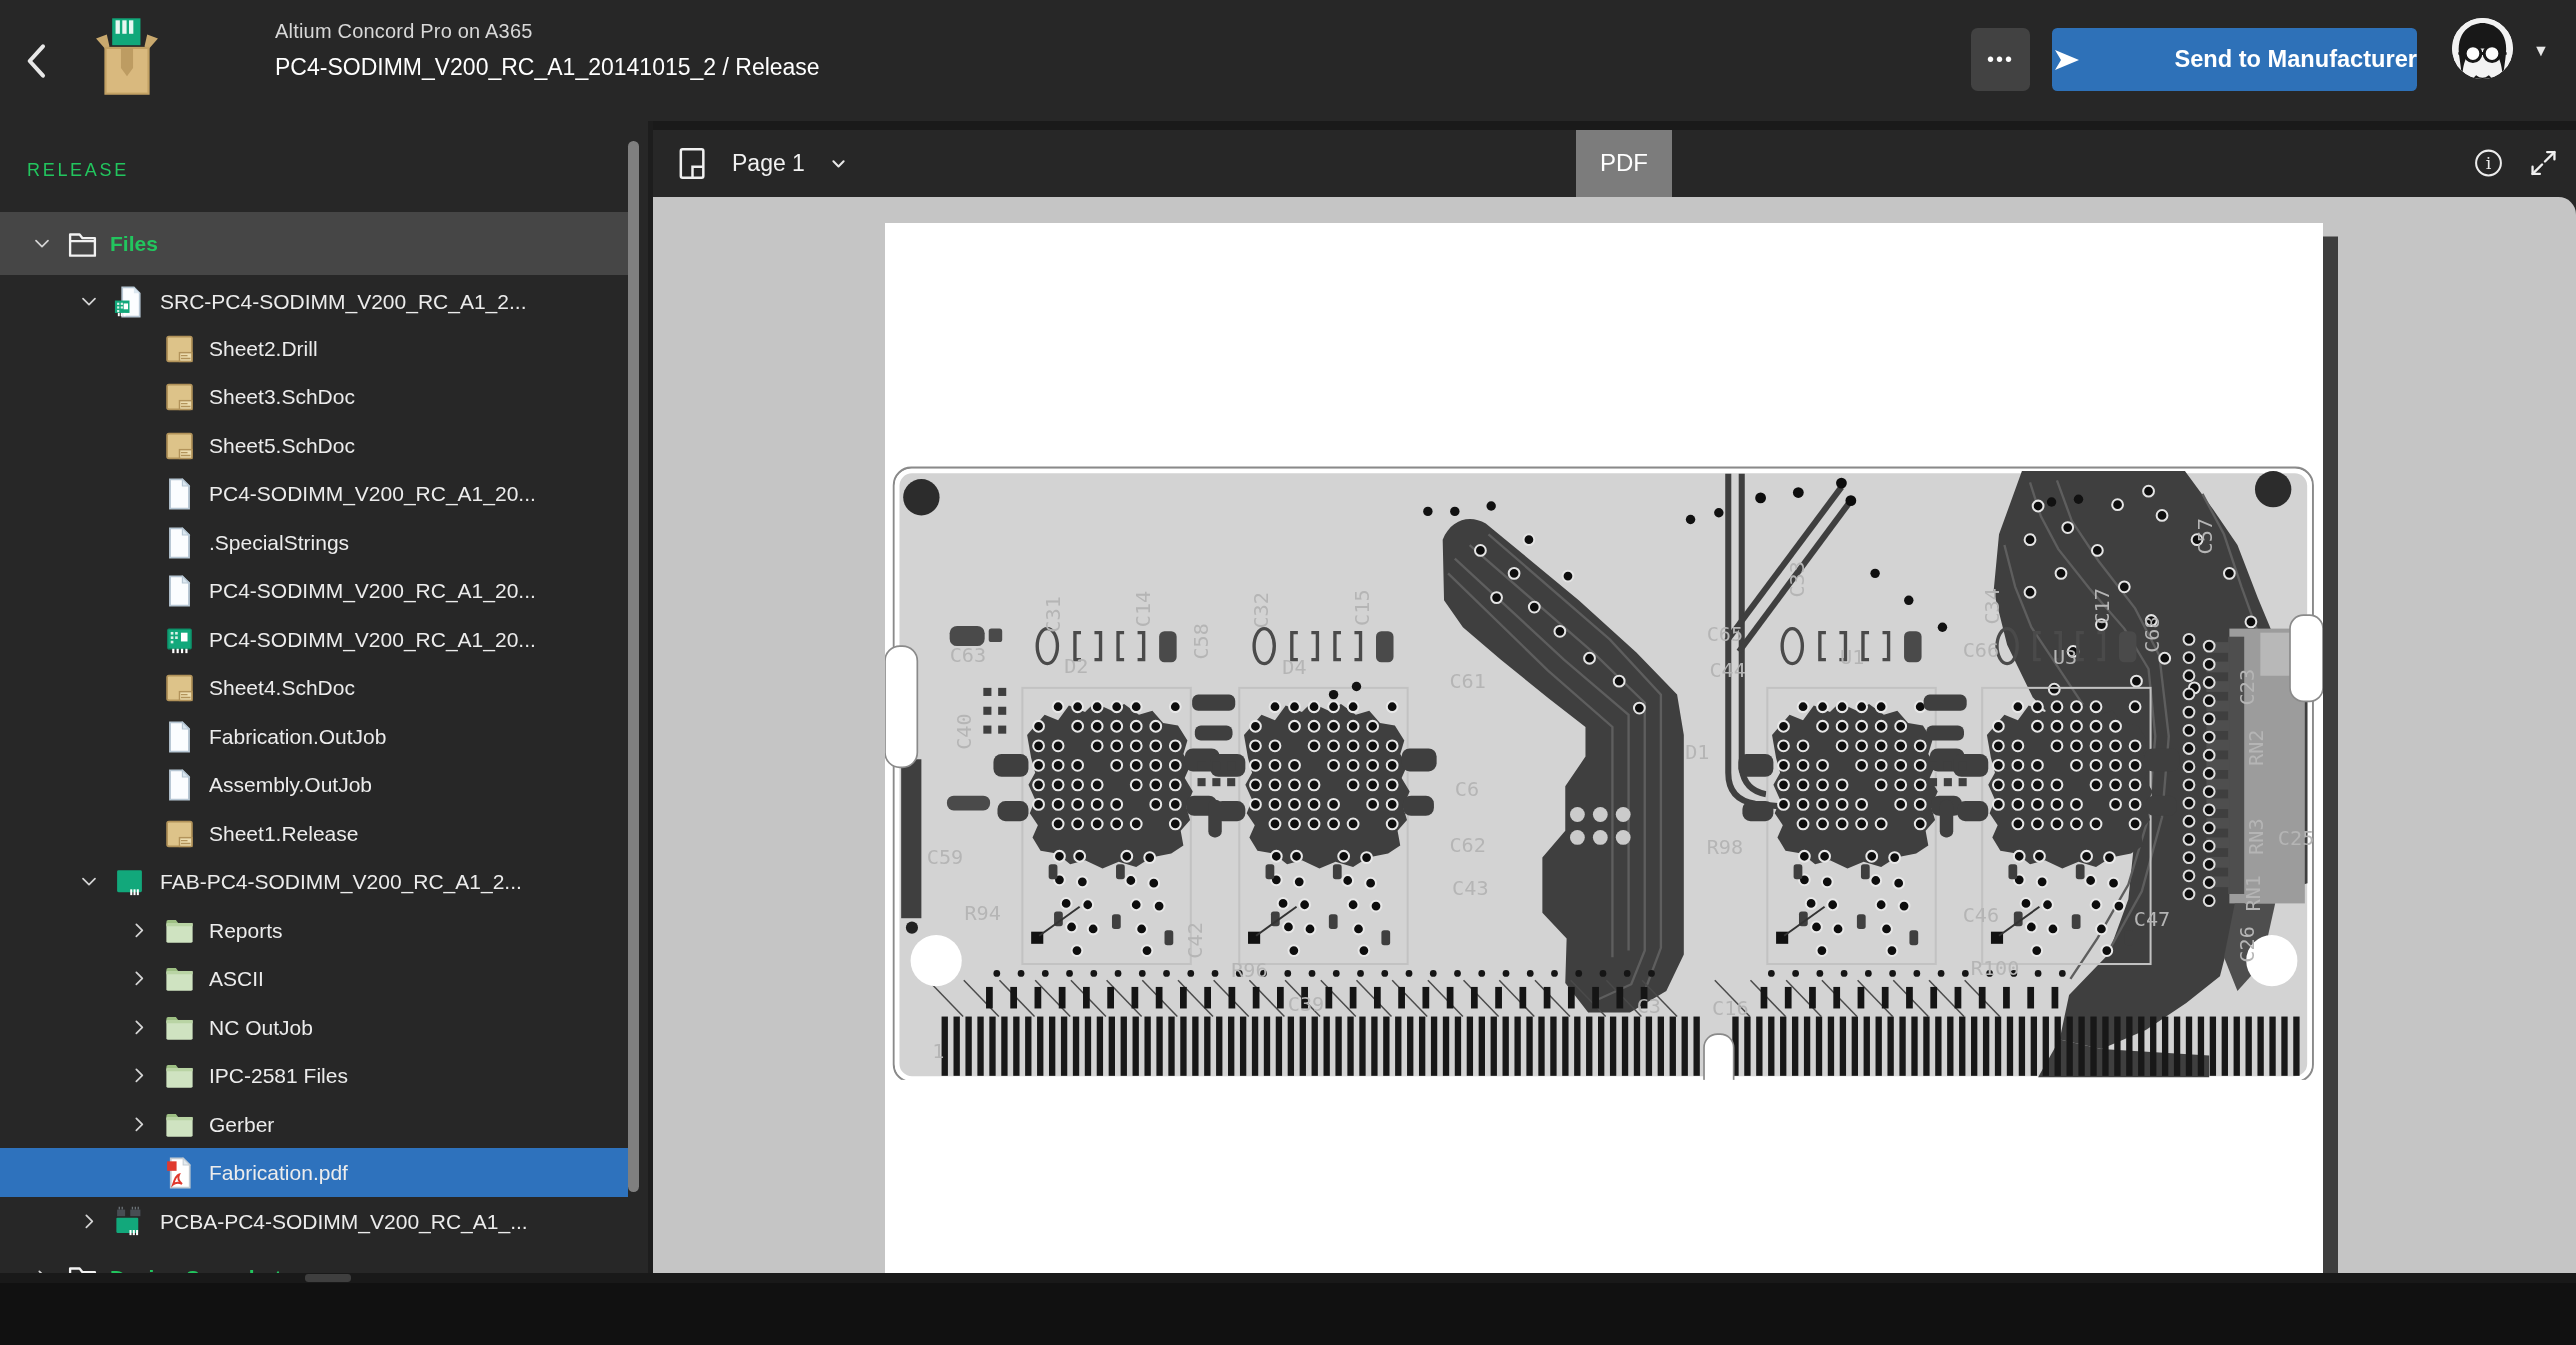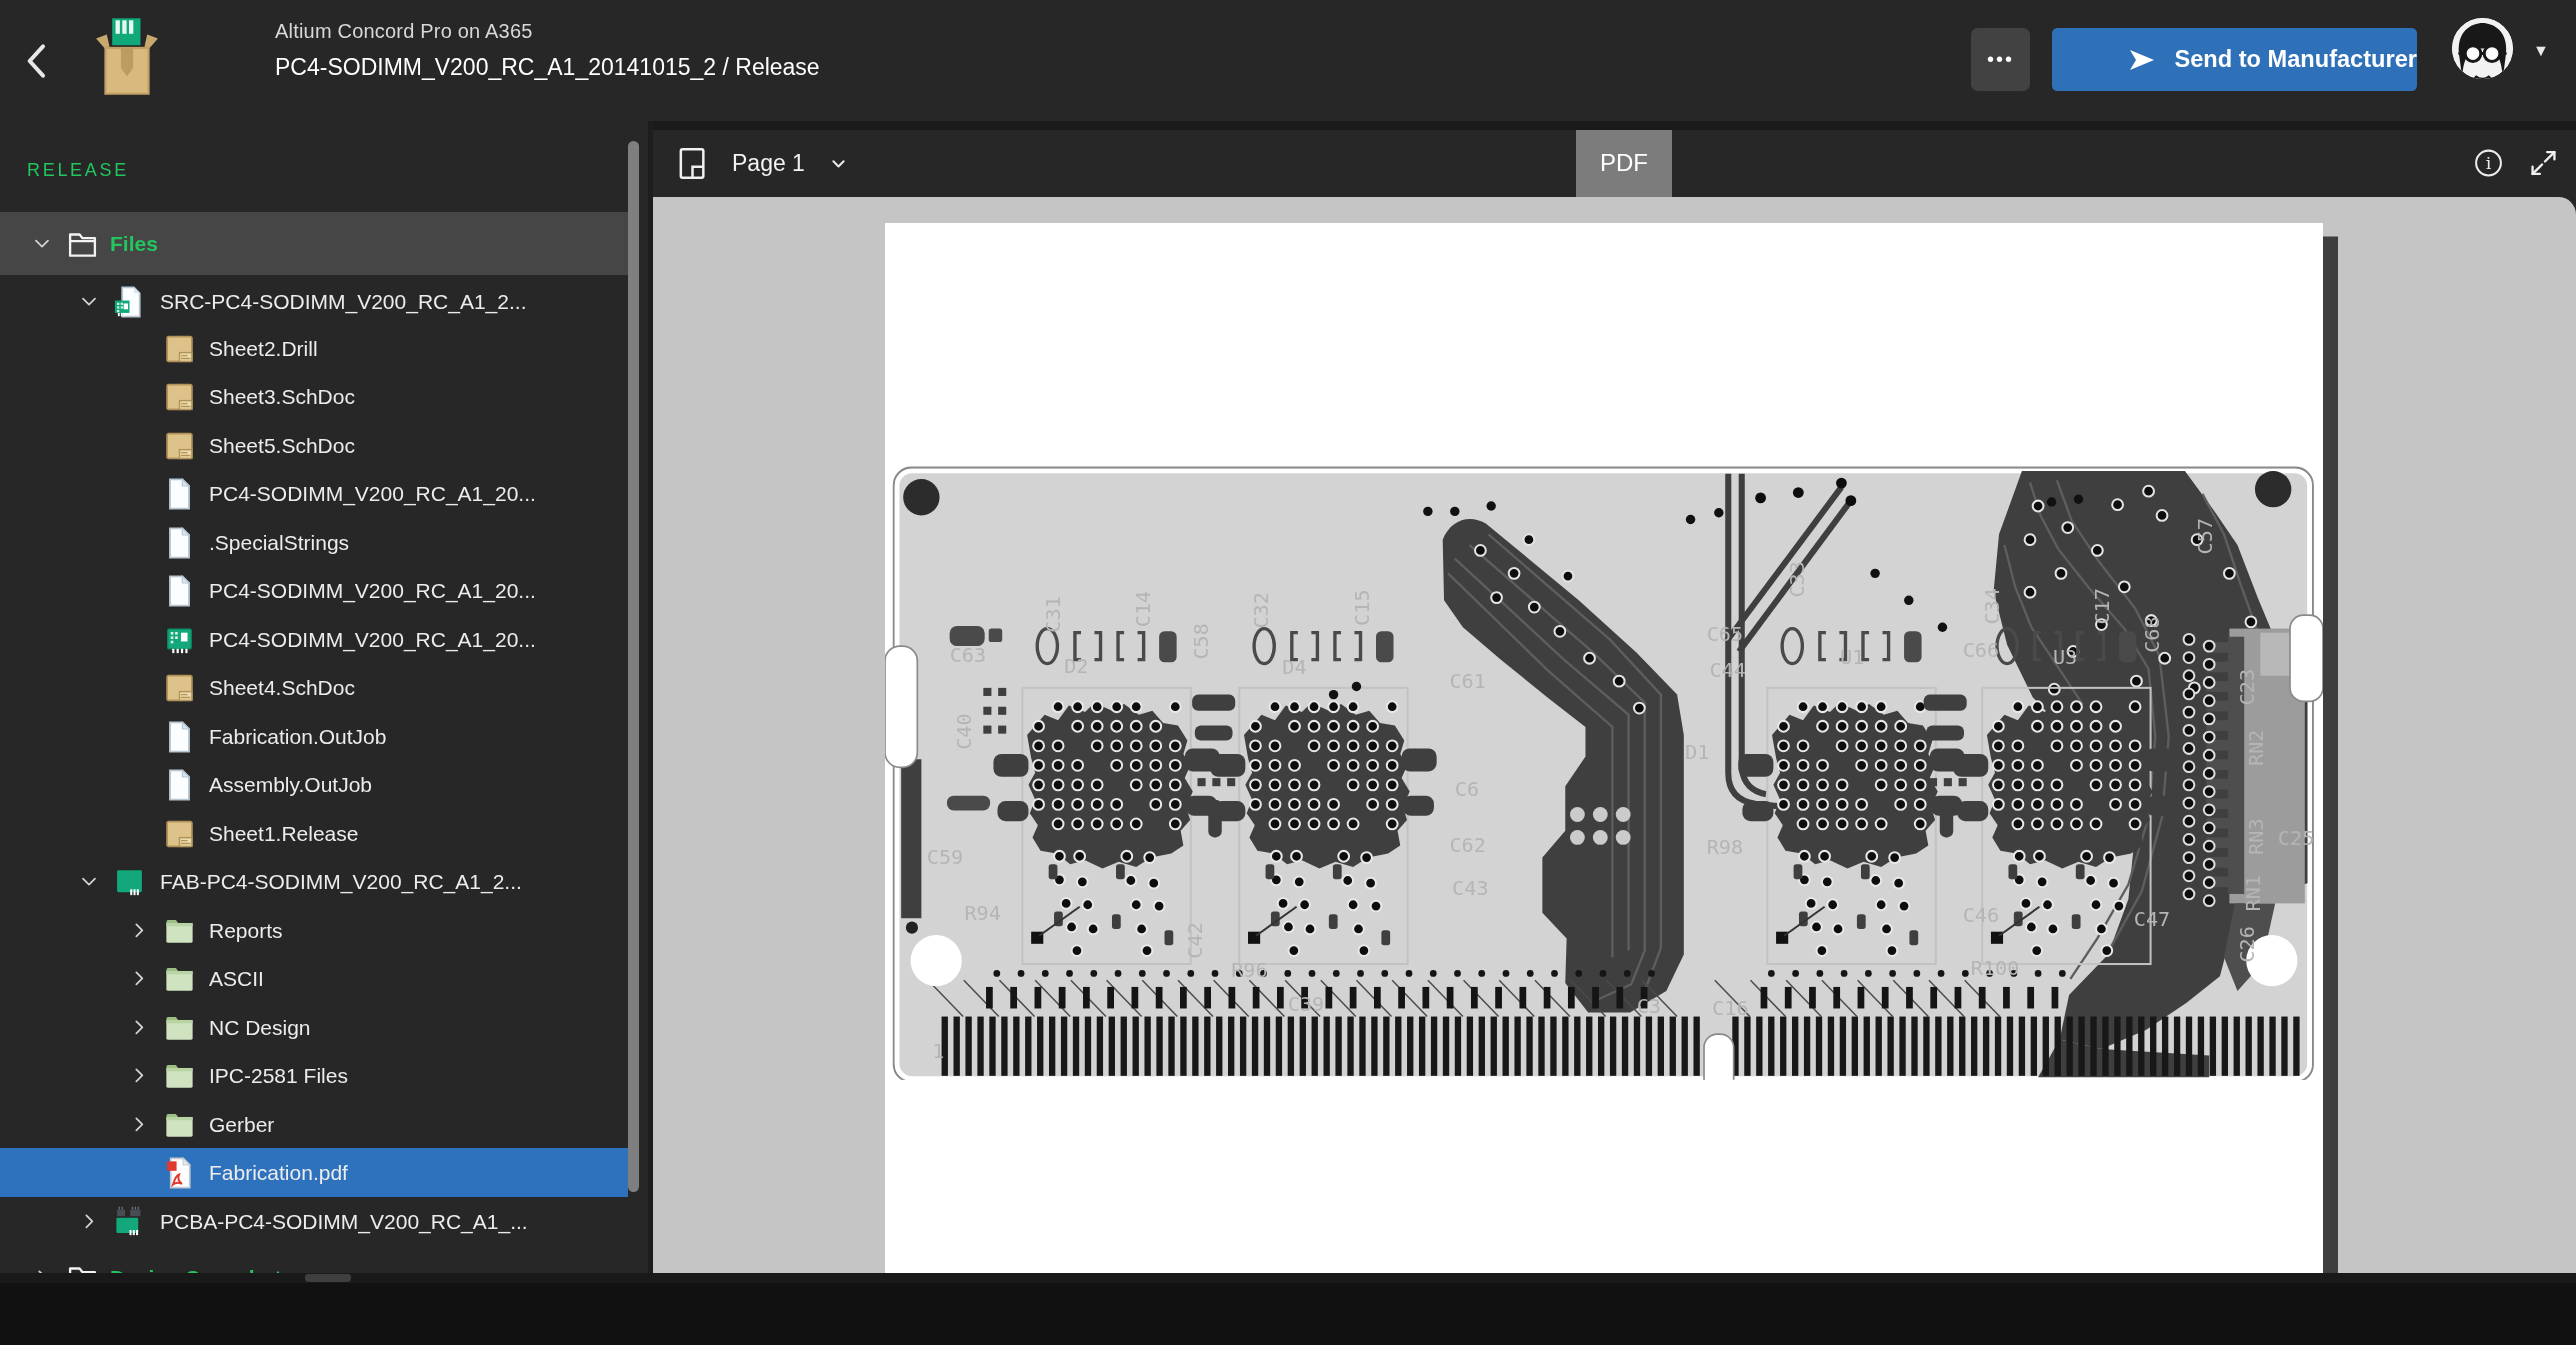--- a/index.html
+++ b/index.html
@@ -9,21 +9,21 @@
   .header{position:absolute;left:0;top:0;width:100%;height:121px;background:#272727;}
   .back{position:absolute;left:19px;top:34px;width:40px;height:54px;cursor:pointer;}
   .boxicon{position:absolute;left:92px;top:13.5px;width:70px;height:84px;}
   .titles{position:absolute;left:275px;top:20px;}
   .title1{font-size:20px;color:#d8d8d8;letter-spacing:0.2px;}
   .title2{font-size:23px;color:#ffffff;margin-top:10.8px;font-weight:500;}
   .more-btn{position:absolute;left:1971px;top:28px;width:59px;height:63px;background:#424242;
             border-radius:6.7px;display:flex;align-items:center;justify-content:center;
             color:#fff;font-size:20px;letter-spacing:2px;cursor:pointer;}
   .send-btn{position:absolute;left:2052px;top:28px;width:365px;height:63px;background:#2e71b8;
-            border-radius:5.4px;display:flex;align-items:center;justify-content:flex-end;gap:17.5px;
+            border-radius:5.4px;display:flex;align-items:center;justify-content:space-between;gap:17.5px;
             color:#fff;font-size:23.6px;font-weight:600;cursor:pointer;}
   .avatar{position:absolute;left:2452px;top:17.5px;width:61px;height:61px;border-radius:50%;
           overflow:hidden;background:#f2f2f2;cursor:pointer;}
   .caret{position:absolute;left:2533px;top:42px;font-size:16px;color:#e8e8e8;cursor:pointer;}
   
   .sidebar{position:absolute;left:0;top:121px;width:648px;height:1214px;background:#272727;overflow:hidden;}
   .release-label{position:absolute;left:27px;top:39px;font-size:18px;color:#22c55e;letter-spacing:2.7px;font-weight:500;}
   .trow{position:absolute;left:0;width:628px;height:49px;cursor:pointer;}
   .trow.highlighted{background:#464646;}
   .trow.selected{background:#2e72bd;}
@@ -274,21 +274,21 @@
         </div>
         <div class="trow lvl3" style="top: 882px;">
           <span class="chev c3"><svg width="20" height="20" viewBox="0 0 30 30">
               <polyline points="11,5 20,14 11,23" fill="none" stroke="#d4d4d4" stroke-width="2.6" stroke-linecap="round" stroke-linejoin="round"></polyline>
             </svg></span>
           <span class="ticon i3"><svg width="35" height="35" viewBox="0 0 48 48">
               <path d="M6 13 v-1.5 q0-2.5 2.5-2.5 h10.5 l4 5 z" fill="#9dbf83"></path>
               <rect x="6" y="13" width="36" height="27" rx="2" fill="#cfe3c1"></rect>
               <rect x="6" y="13" width="36" height="4.5" fill="#b9d4a4"></rect>
             </svg></span>
-          <span class="tlabel l3">NC Design</span>
+          <span class="tlabel l3">NC OutJob</span>
         </div>
         <div class="trow lvl3" style="top: 930px;">
           <span class="chev c3"><svg width="20" height="20" viewBox="0 0 30 30">
               <polyline points="11,5 20,14 11,23" fill="none" stroke="#d4d4d4" stroke-width="2.6" stroke-linecap="round" stroke-linejoin="round"></polyline>
             </svg></span>
           <span class="ticon i3"><svg width="35" height="35" viewBox="0 0 48 48">
               <path d="M6 13 v-1.5 q0-2.5 2.5-2.5 h10.5 l4 5 z" fill="#9dbf83"></path>
               <rect x="6" y="13" width="36" height="27" rx="2" fill="#cfe3c1"></rect>
               <rect x="6" y="13" width="36" height="4.5" fill="#b9d4a4"></rect>
             </svg></span>

